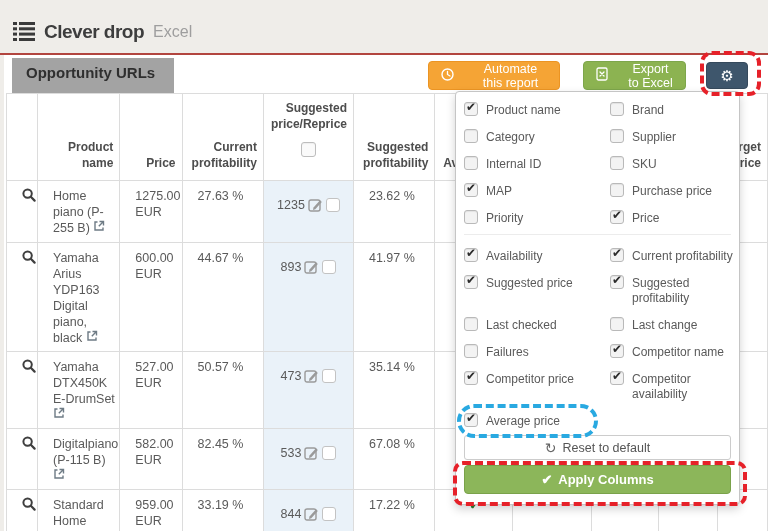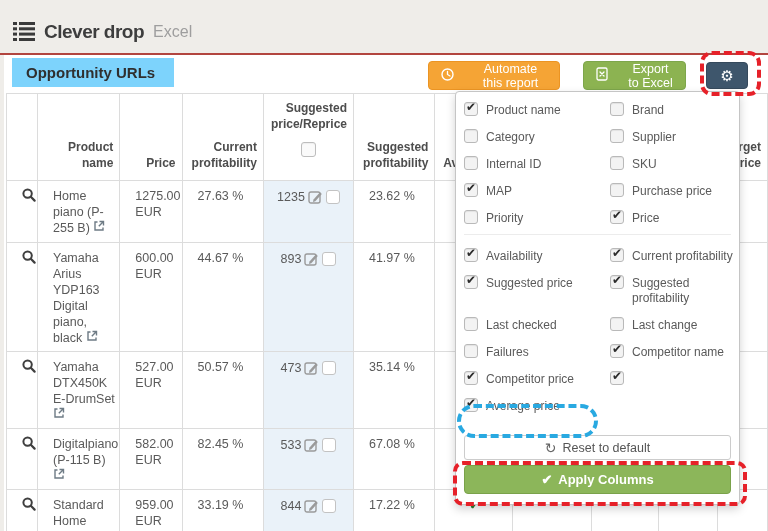--- a/index.html
+++ b/index.html
@@ -11,39 +11,39 @@
   .app-header { position:absolute; left:13px; top:22px; display:flex; align-items:flex-end; gap:9px; }
   .app-title { font-size:19px; font-weight:bold; color:#3d3d3d; letter-spacing:-0.5px; line-height:1; }
   .app-subtitle { font-size:16px; color:#9e9e9e; line-height:1.15; }
   .list-icon { width:22px; height:19px; display:inline-block; }
 
   
   .red-line { position:absolute; left:0; top:53px; width:768px; height:2px; background:#b2453f; }
   .panel { position:absolute; left:4px; top:55px; width:764px; height:476px; background:#ffffff; }
 
   
-  .report-title { position:absolute; left:12px; top:58px; height:29px; background:#7dd3fc;
+  .report-title { position:absolute; left:12px; top:58px; height:35px; background:#a3a3a3;
     color:#2f2f2f; font-size:15px; font-weight:bold; padding:6px 14px 0 14px; width:162px; }
   .btn { position:absolute; top:61px; height:29px; border-radius:4px; color:#fff; font-size:12.5px;
     display:flex; align-items:center; gap:20px; padding:0 12px; border:1px solid transparent; cursor:pointer; }
   .btn-automate { left:428px; width:132px; background:#f5a435; border-color:#eb9423; }
   .btn-excel { left:583px; width:103px; background:#8cb351; border-color:#7da64b; }
   .btn-gear { left:706px; top:62px; width:42px; height:27px; background:#3e566c; border-color:#35495c;
     justify-content:center; padding:0; font-size:15px; }
 
   
   .table-wrap { position:absolute; left:6px; top:93px; z-index:1; }
   table { border-collapse:collapse; table-layout:fixed; background:#fff; }
   col.c0{width:31px} col.c1{width:76px} col.c2{width:55px} col.c3{width:82px} col.c4{width:87px}
   col.c5{width:82px} col.c6{width:78px} col.c7{width:96px} col.c8{width:80px} col.c9{width:71px} col.c10{width:48px}
   th,td { border:1px solid #dcdcdc; font-size:12.5px; line-height:16px; text-align:left; }
   th { vertical-align:bottom; padding:6px 6px 9px 7px; font-size:12px; font-weight:bold; color:#4d4d4d; height:87px;text-align:right; }
   td { vertical-align:top; padding:7px 1px 5px 15px; color:#5a5a5a; }
   td.c4cell { background:#eaf2f9; padding:7px 0 5px 0; }
-  .sug { width:64px; margin:0 auto; text-align:center; }
+  .sug { width:64px; margin:8px auto; text-align:center; }
   .sug > * { vertical-align:middle; }
   .sug .num { margin-right:3px; }
   .hdr-cb { width:15px; height:15px; border:1px solid #bdbdbd; border-radius:3px; background:#fafafa;
     display:block; margin:10px auto 2px auto; box-shadow:inset 0 1px 1px rgba(0,0,0,.05); }
   .row-cb { width:14px; height:14px; border:1px solid #c3c3c3; border-radius:3px; background:#fff;
     display:inline-block; margin-left:3px; }
   .mag { display:inline-block; width:14px; height:14px; }
   .lnk { display:inline-block; width:12px; height:12px; }
   .edit-ic { display:inline-block; width:15px; height:15px; }
   .avail { color:#2e7d32; font-size:12px; font-weight:bold; padding-left:19px; display:inline-block; }
@@ -464,20 +464,21 @@
         <span class="cb">
           <span class="tick">✔</span>
         </span>
         <span class="mi-label">Competitor price</span>
       </label>
 
       <label class="mi">
         <span class="cb">
           <span class="tick">✔</span>
         </span>
+        <span class="mi-label">Competitor availability</span>
       </label>
 
       <label class="mi">
         <span class="cb">
           <span class="tick">✔</span>
         </span>
         <span class="mi-label">Average price</span>
       </label>
 
   </div>

